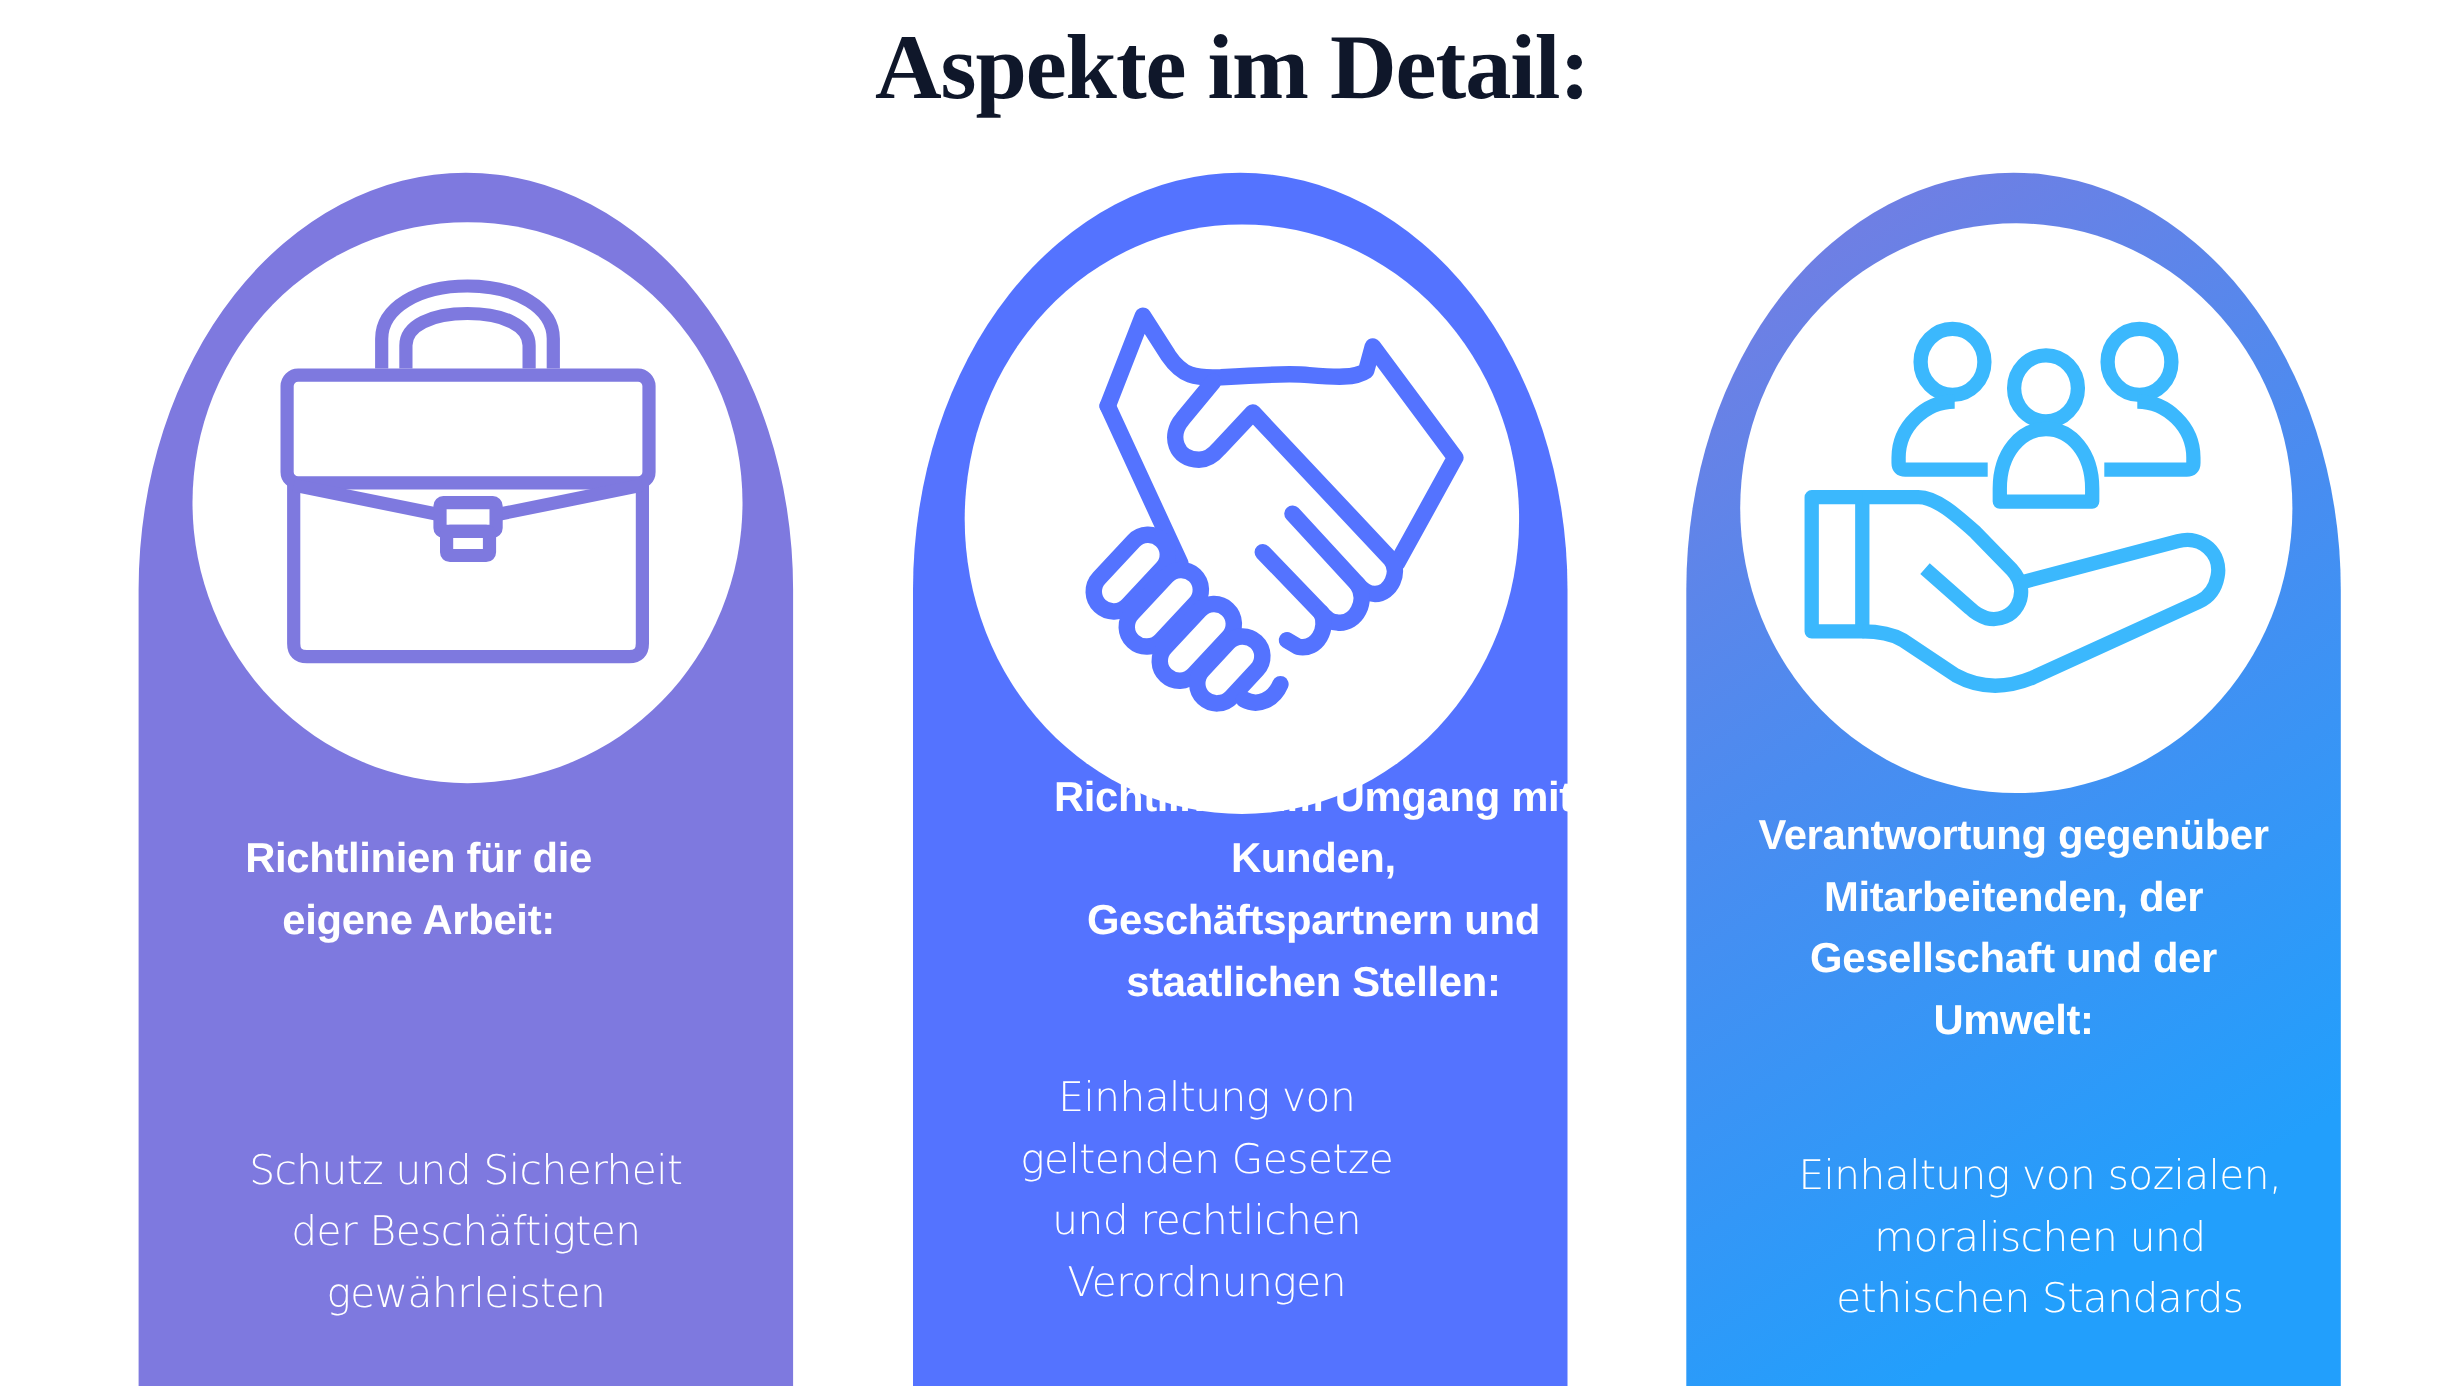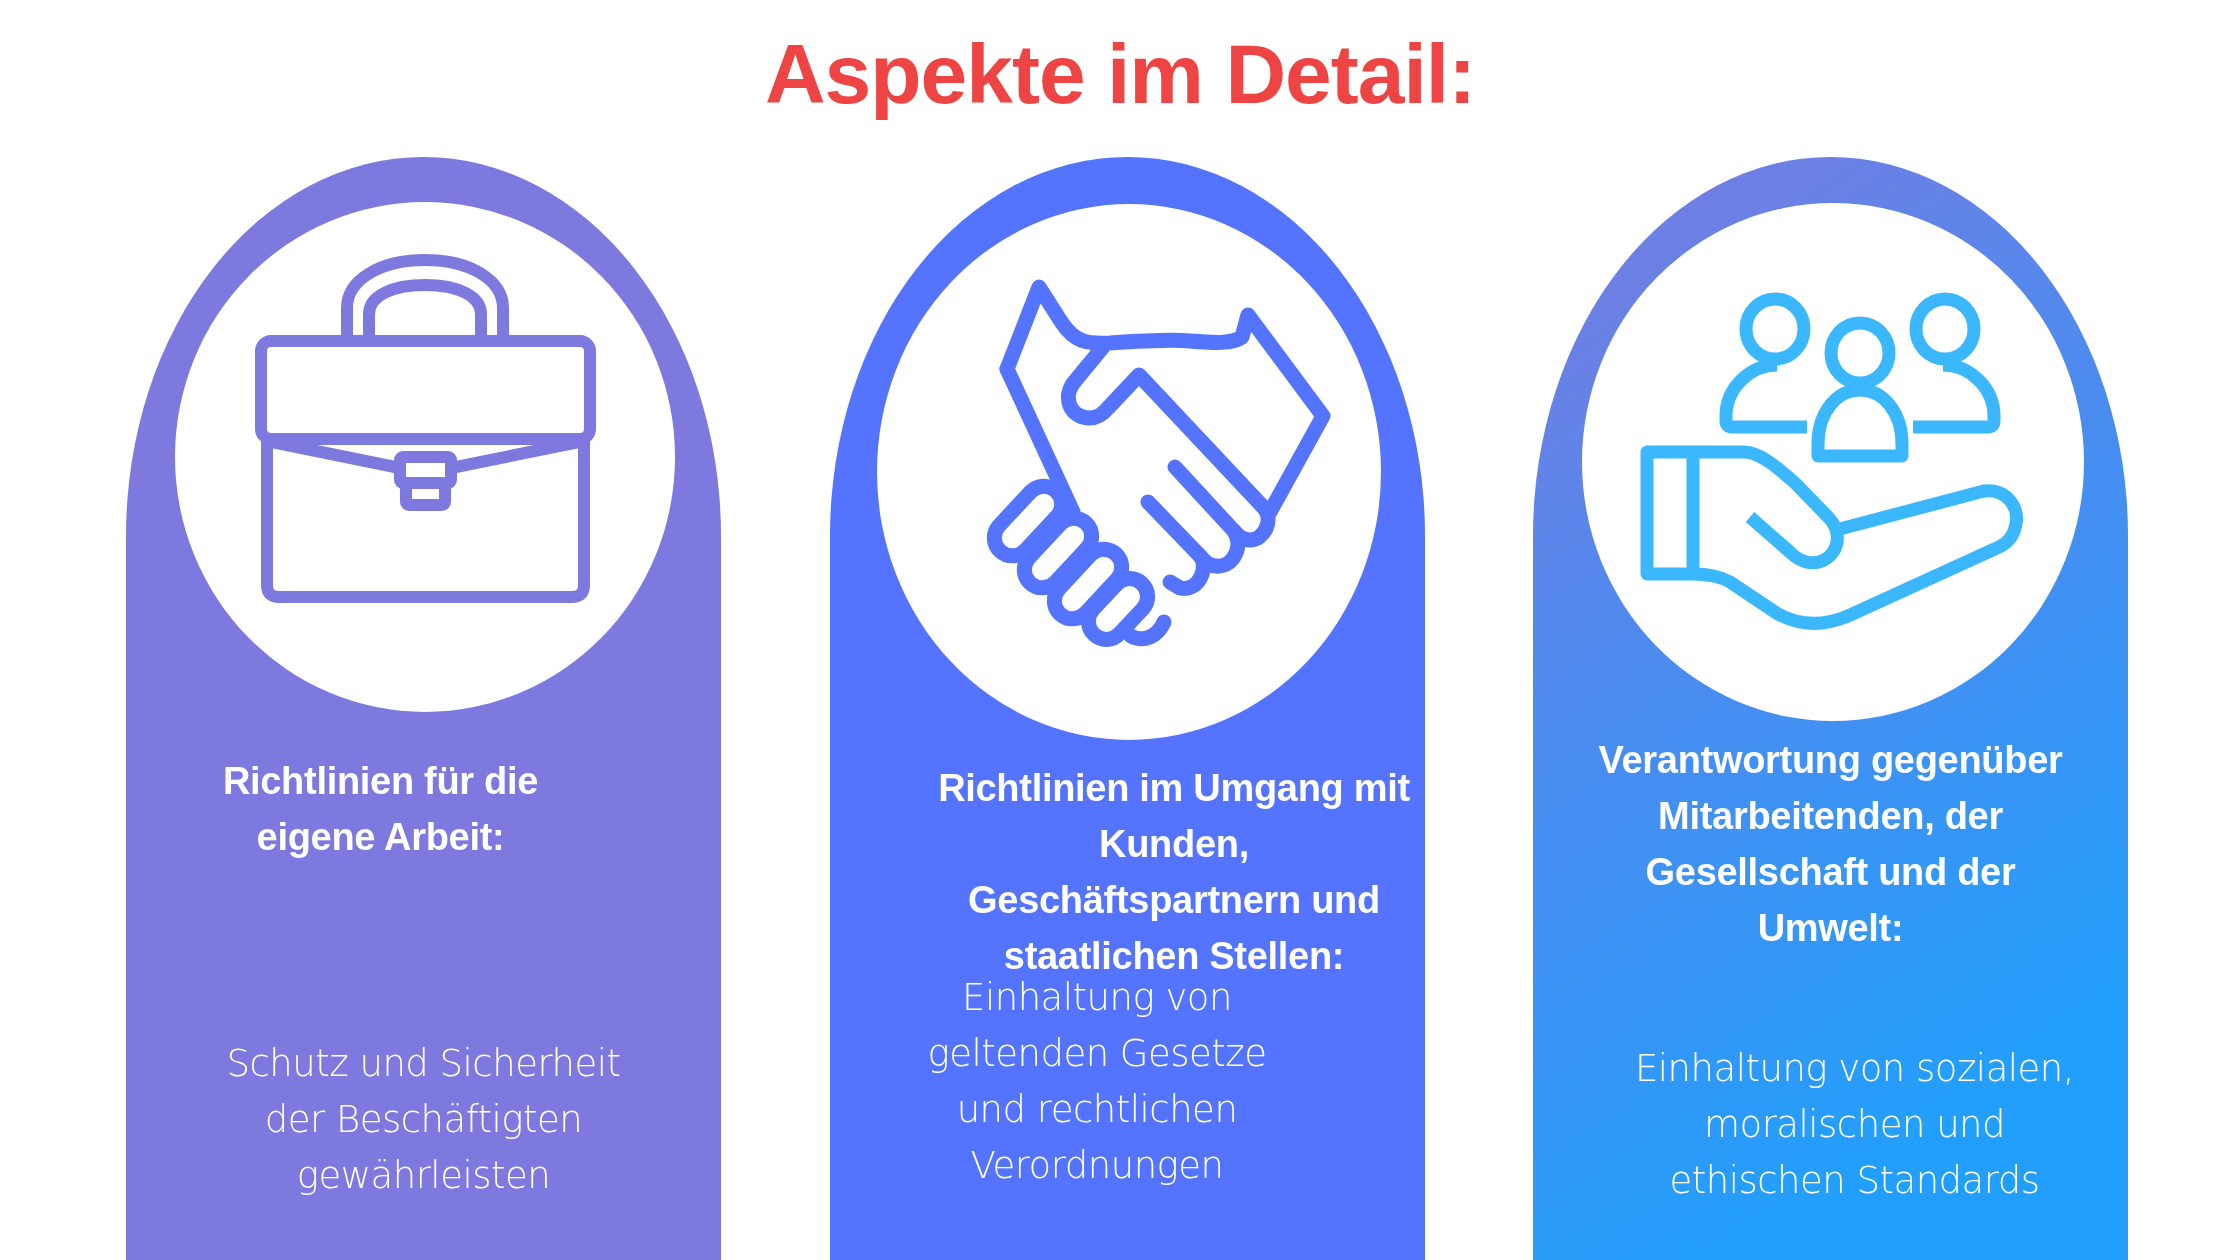--- a/index.html
+++ b/index.html
@@ -1,20 +1,20 @@
 <!DOCTYPE html>
 <html><head>
 <meta charset="utf-8">
 <style>
   html, body { margin: 0; padding: 0; background: #ffffff; }
   body { width: 2240px; height: 1260px; position: relative; overflow: hidden; font-family: "Liberation Sans", "DejaVu Sans", sans-serif; }
   .title {
-    position: absolute; left: 0; top: 24px; width: 2240px; text-align: center;
-    font-family: Liberation Sans, sans-serif; font-weight: 700; font-size: 84px;
-    letter-spacing: -1px; color: #ef4444; line-height: 100px;
+    position: absolute; left: 0; top: 12px; width: 2240px; text-align: center;
+    font-family: Liberation Serif, serif; font-weight: 700; font-size: 84px;
+    letter-spacing: -1px; color: #0f172a; line-height: 100px;
   }
   .bg-svg { position: absolute; left: 0; top: 0; width: 2240px; height: 1260px; }
   .card-text {
     position: absolute; text-align: center; color: #ffffff;
   }
   .card-heading {
     font-family: "Liberation Sans", sans-serif; font-weight: 700; font-size: 38px;
     line-height: 56px; letter-spacing: -0.3px; white-space: pre-line;
   }
   .card-body {
@@ -87,21 +87,21 @@
     <path d="M1836,530 L1980,492 C2002,486 2020,504 2016,524 C2014,535 2008,543 1999,547 L1848,616 C1824,626 1800,626 1778,614 L1730,582 C1718,575 1705,574 1693,574"></path>
   </g>
 </svg>
 
 <div class="card-text card-heading" style="left:126px; width:509px; top:753px;">Richtlinien für die
 eigene Arbeit:</div>
 <div class="card-text card-body" style="left:126px; width:595px; top:1036px;">Schutz und Sicherheit
 der Beschäftigten
 gewährleisten</div>
 
-<div class="card-text card-heading" style="left:830px; width:688px; top:760px;">Richtlinien im Umgang mit
+<div class="card-text card-heading" style="left:830px; width:688px; top:697px;padding-left:20px;">Richtlinien im Umgang mit
 Kunden,
 Geschäftspartnern und
 staatlichen Stellen:</div>
 <div class="card-text card-body" style="left:830px; width:534px; top:970px;">Einhaltung von
 geltenden Gesetze
 und rechtlichen
 Verordnungen</div>
 
 <div class="card-text card-heading" style="left:1533px; width:595px; top:732px;">Verantwortung gegenüber
 Mitarbeitenden, der

